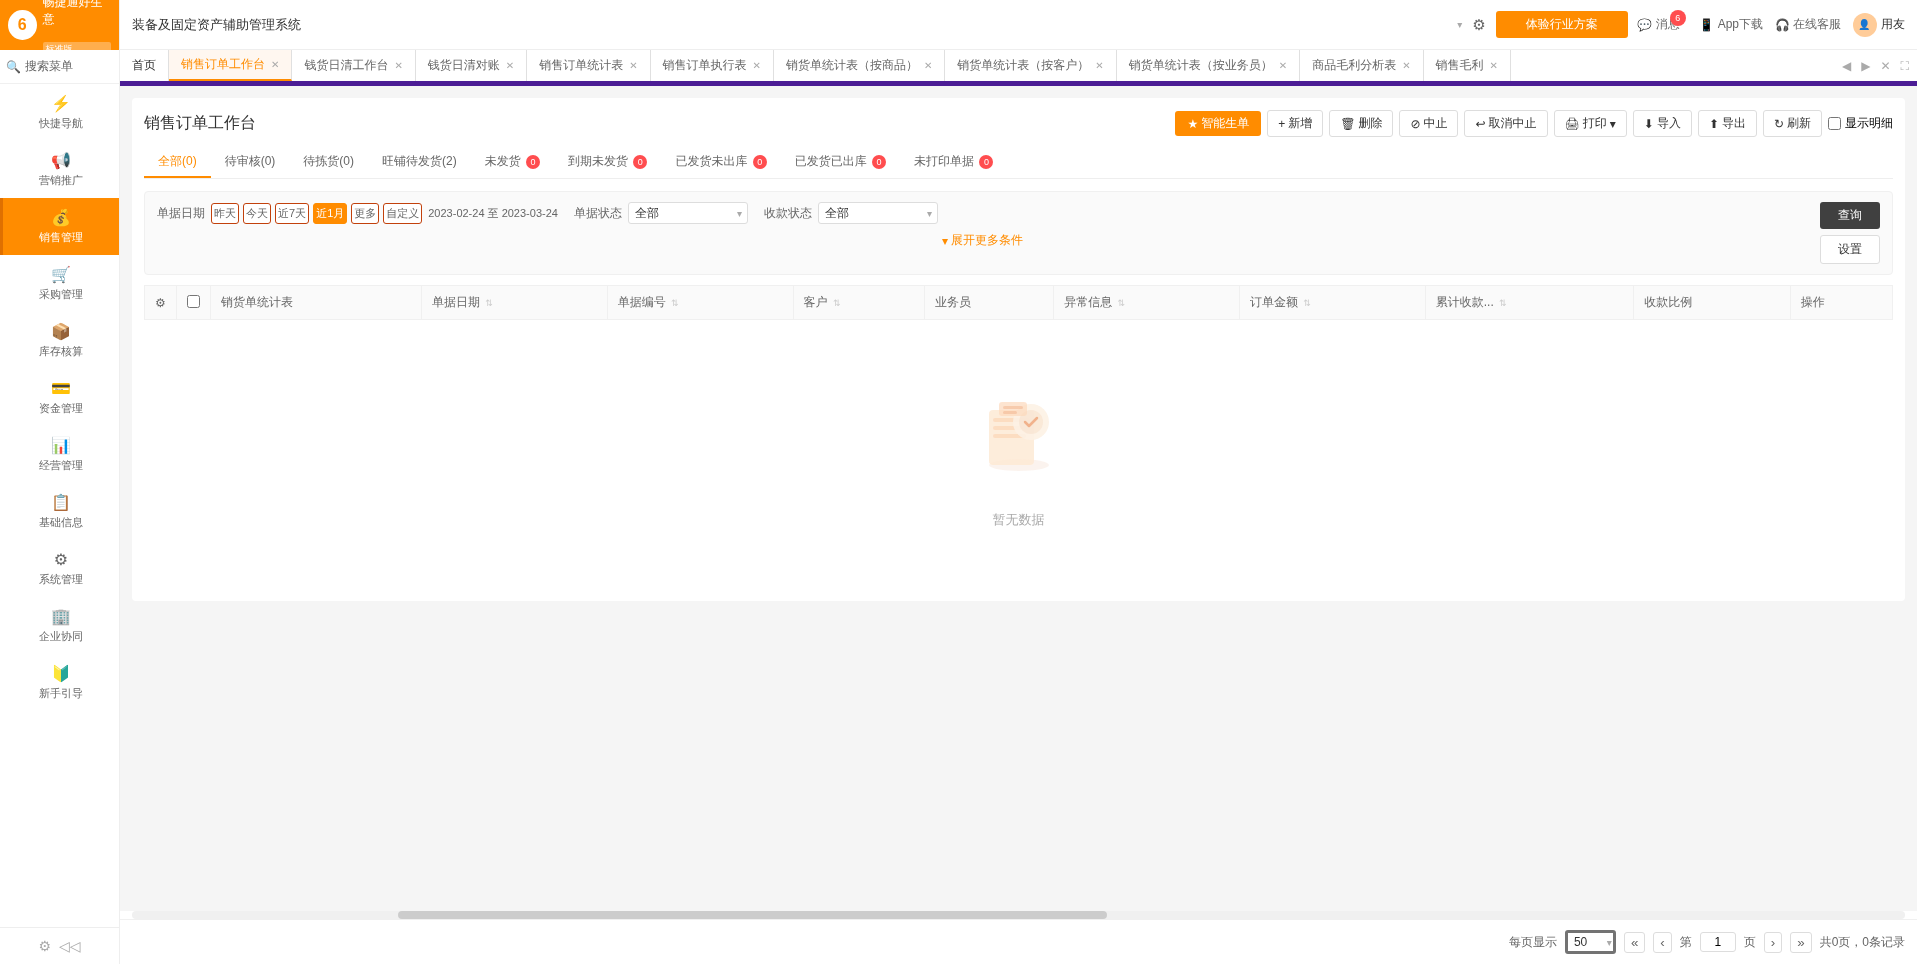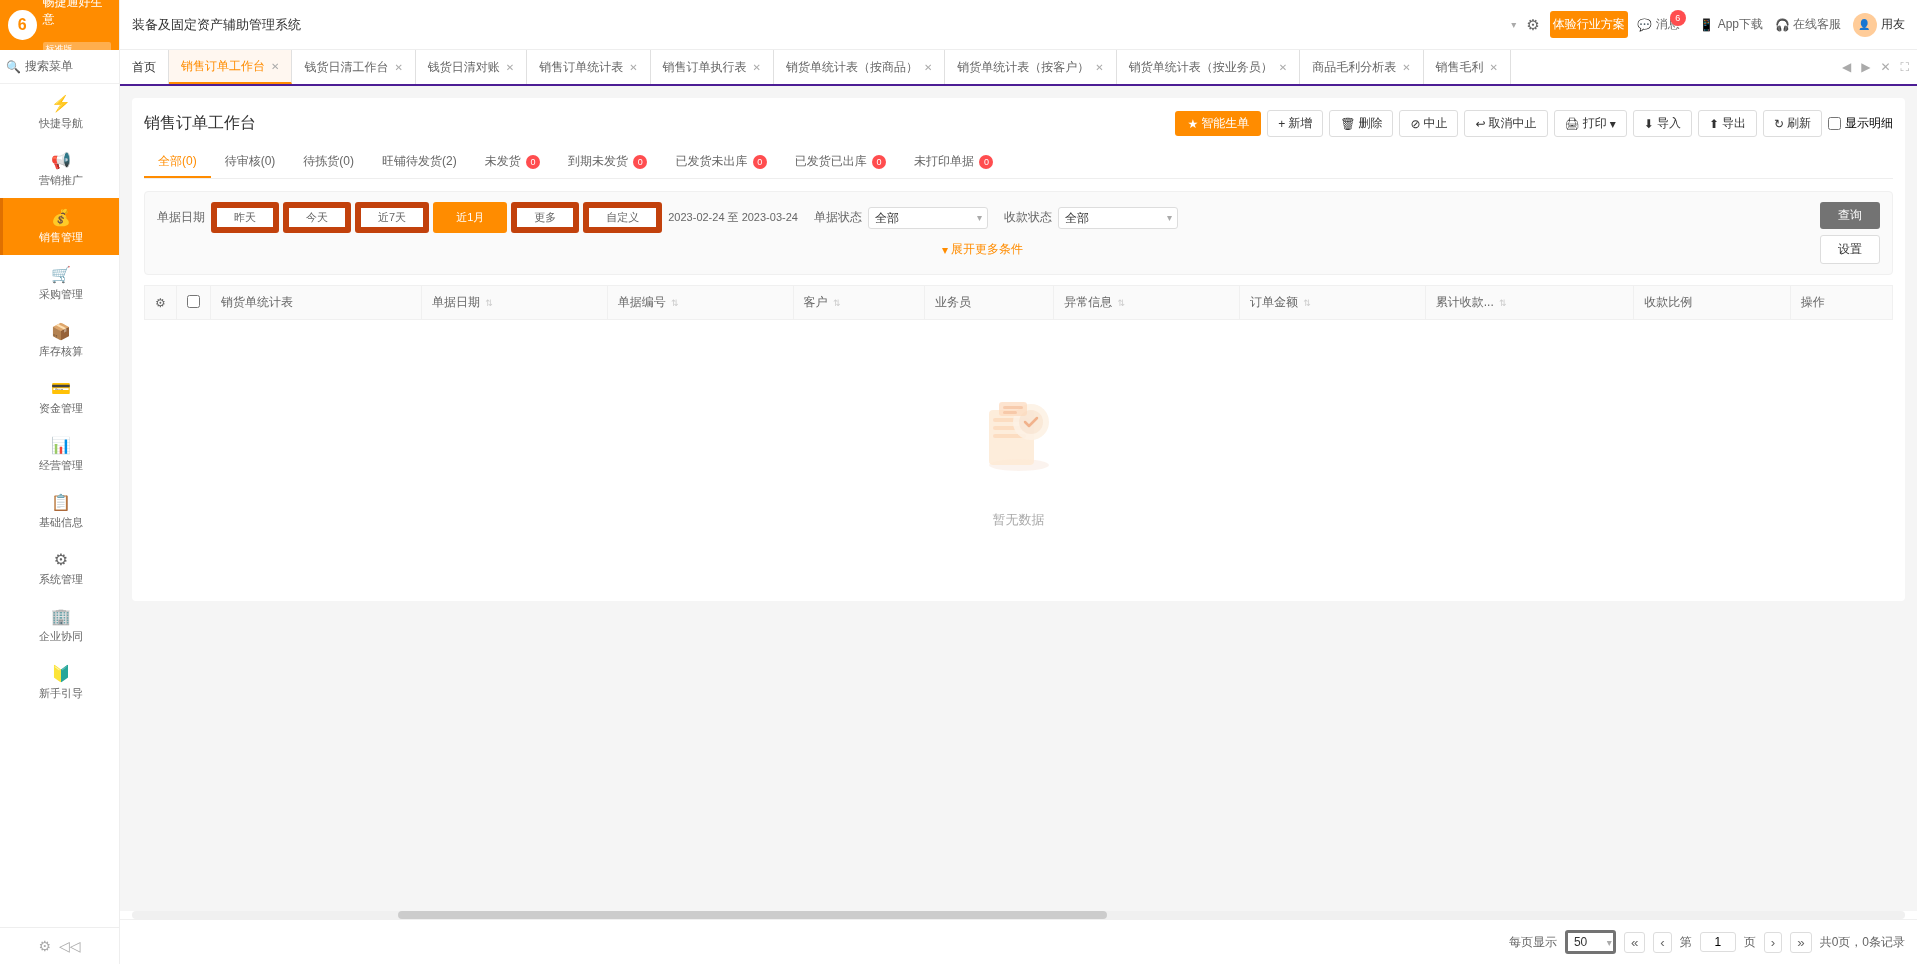--- a/index.html
+++ b/index.html
@@ -23,28 +23,28 @@
     .sidebar-footer-btn { color: #aaa; cursor: pointer; font-size: 14px; }
 
     
     .main { flex: 1; display: flex; flex-direction: column; overflow: hidden; }
 
     
     .topbar { height: 50px; background: #fff; border-bottom: 1px solid #eee; display: flex; align-items: center; padding: 0 12px; gap: 10px; flex-shrink: 0; }
     .topbar-title { font-size: 13px; color: #333; flex: 1; display: flex; align-items: center; gap: 6px; }
     .topbar-dropdown { color: #aaa; font-size: 10px; }
     .topbar-actions { display: flex; align-items: center; gap: 12px; }
-    .topbar-btn-orange { background: #ff8c00; color: white; border: none; padding: 5px 3px; border-radius: 3px; cursor: pointer; font-size: 12px; }
+    .topbar-btn-orange { background: #ff8c00; color: white; border: none; padding: 5px 30px; border-radius: 3px; cursor: pointer; font-size: 12px; }
     .topbar-icon-btn { color: #666; cursor: pointer; display: flex; align-items: center; gap: 3px; font-size: 12px; position: relative; }
     .topbar-badge { background: #ff4d4f; color: white; border-radius: 50%; width: 16px; height: 16px; display: flex; align-items: center; justify-content: center; font-size: 9px; position: absolute; top: -6px; right: -6px; }
     .topbar-user { display: flex; align-items: center; gap: 4px; color: #333; cursor: pointer; }
     .topbar-avatar { width: 24px; height: 24px; background: #ffcc99; border-radius: 50%; display: flex; align-items: center; justify-content: center; font-size: 10px; color: #ff8c00; }
 
     
-    .tabbar { height: 36px; background: #fff; border-bottom: 2px solid #4c1d95; display: flex; align-items: center; flex-shrink: 0; overflow: hidden; }
+    .tabbar { height: 36px; background: #fff; border-bottom: 5px solid #4c1d95; display: flex; align-items: center; flex-shrink: 0; overflow: hidden; }
     .tab-item { display: flex; align-items: center; gap: 4px; padding: 0 12px; height: 100%; border-right: 1px solid #e0e0e0; cursor: pointer; white-space: nowrap; color: #666; font-size: 12px; flex-shrink: 0; }
     .tab-item.active { background: #fff7f0; color: #ff8c00; border-bottom: 2px solid #ff8c00; }
     .tab-item.home { color: #333; }
     .tab-close { color: #aaa; font-size: 10px; margin-left: 2px; }
     .tab-nav-btns { display: flex; align-items: center; margin-left: auto; gap: 2px; padding-right: 4px; flex-shrink: 0; }
     .tab-nav-btn { color: #aaa; cursor: pointer; padding: 2px 4px; font-size: 12px; }
 
     
     .page-content { flex: 1; overflow-y: auto; padding: 12px; background: #f5f5f5; }
 
@@ -64,28 +64,28 @@
     .subtab.active { color: #ff8c00; border-bottom-color: #ff8c00; }
     .subtab-badge { background: #ff8c00; color: white; border-radius: 50%; width: 14px; height: 14px; display: inline-flex; align-items: center; justify-content: center; font-size: 9px; margin-left: 2px; }
     .subtab-badge-red { background: #ff4d4f; }
 
     
     .filter-area { background: #fafafa; border: 1px solid #f0f0f0; border-radius: 4px; padding: 10px 12px; margin-bottom: 10px; }
     .filter-row { display: flex; align-items: center; gap: 16px; flex-wrap: wrap; }
     .filter-item { display: flex; align-items: center; gap: 6px; }
     .filter-label { color: #666; font-size: 12px; white-space: nowrap; }
     .filter-date-btns { display: flex; gap: 4px; }
-    .filter-date-btn { padding: 2px 17px; border: 6px solid #c2410c; border-radius: 3px; cursor: pointer; color: #666; font-size: 11px; background: white; }
+    .filter-date-btn { padding: 2px 2px; border: 1px solid #c2410c; border-radius: 3px; cursor: pointer; color: #666; font-size: 11px; background: white; }
     .filter-date-btn.active { background: #ff8c00; color: white; border-color: #ff8c00; }
     .filter-date-range { color: #666; font-size: 11px; }
     .filter-select { border: 1px solid #ddd; border-radius: 3px; padding: 3px 30px 3px 6px; font-size: 12px; color: #333; background: white; appearance: none; cursor: pointer; min-width: 120px; }
     .filter-select-wrap { position: relative; display: inline-flex; align-items: center; }
     .filter-select-wrap::after { content: '▾'; position: absolute; right: 6px; color: #aaa; pointer-events: none; font-size: 10px; }
     .filter-expand { color: #ff8c00; cursor: pointer; font-size: 12px; display: flex; align-items: center; gap: 3px; }
-    .btn-query { background: #737373; color: white; border: none; padding: 5px 18px; border-radius: 3px; cursor: pointer; font-size: 12px; }
+    .btn-query { background: #404040; color: white; border: none; padding: 5px 18px; border-radius: 3px; cursor: pointer; font-size: 12px; }
     .btn-setting { background: white; border: 1px solid #ddd; color: #333; padding: 5px 12px; border-radius: 3px; cursor: pointer; font-size: 12px; }
     .filter-expand-row { display: flex; justify-content: center; margin-top: 8px; }
 
     
     .table-toolbar { display: flex; align-items: center; justify-content: space-between; margin-bottom: 8px; }
     .table-count { color: #666; font-size: 12px; }
     .table-count-num { color: #ff8c00; font-weight: bold; }
     .table-actions { display: flex; gap: 8px; }
     .tbl-btn { display: flex; align-items: center; gap: 2px; cursor: pointer; color: #666; font-size: 12px; }
     .tbl-btn .dot { width: 8px; height: 8px; border-radius: 50%; }

